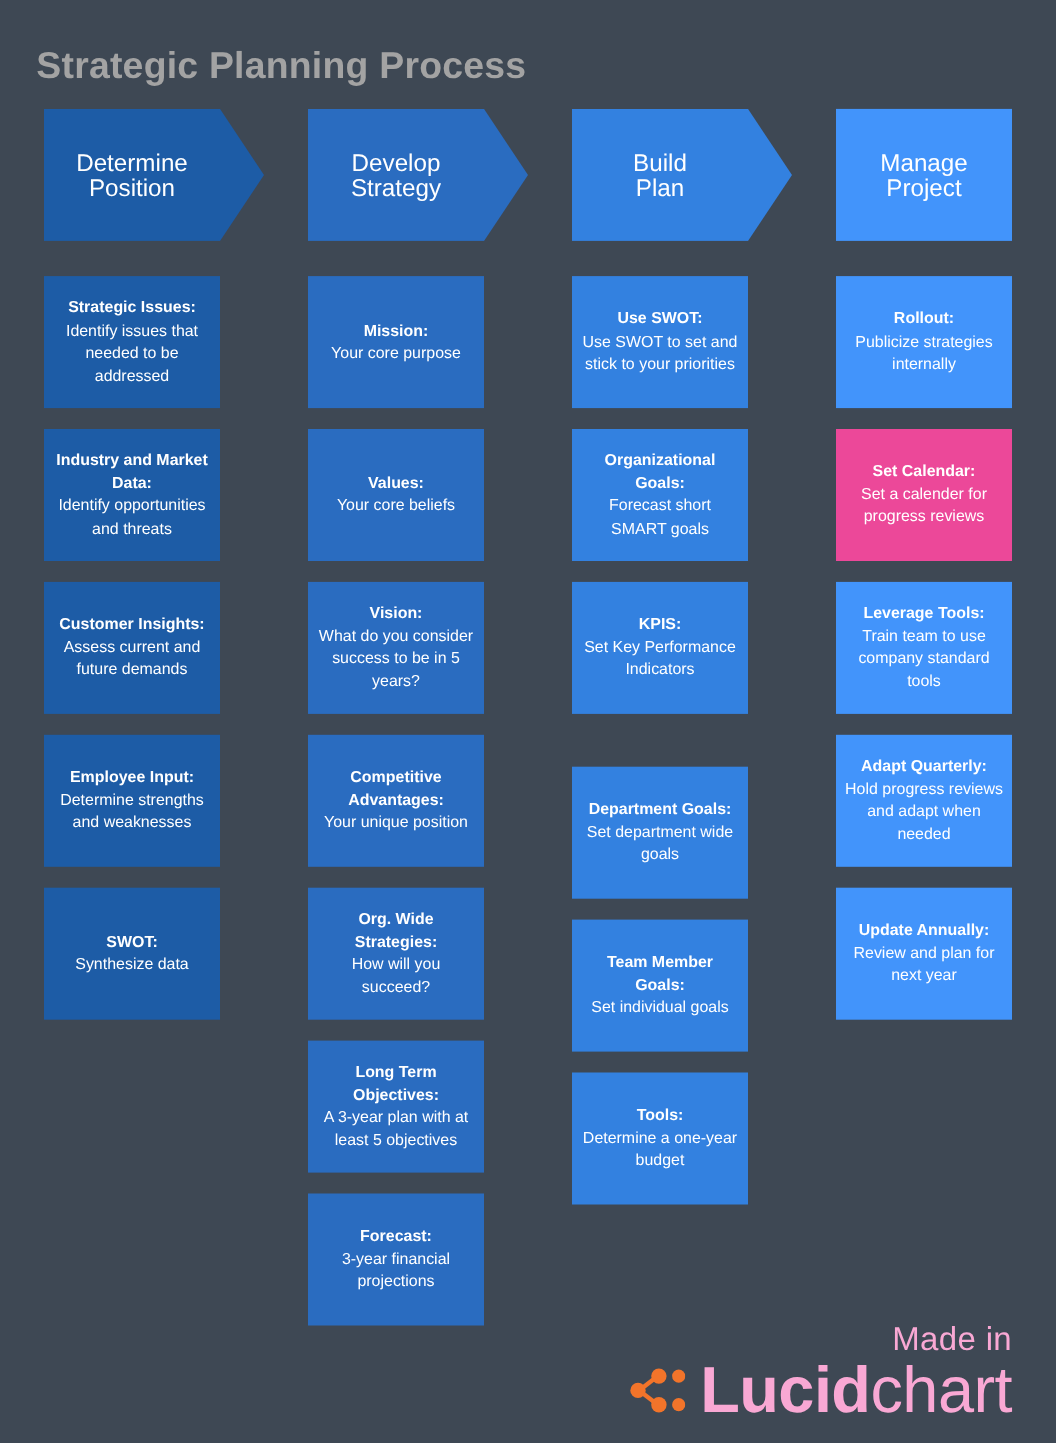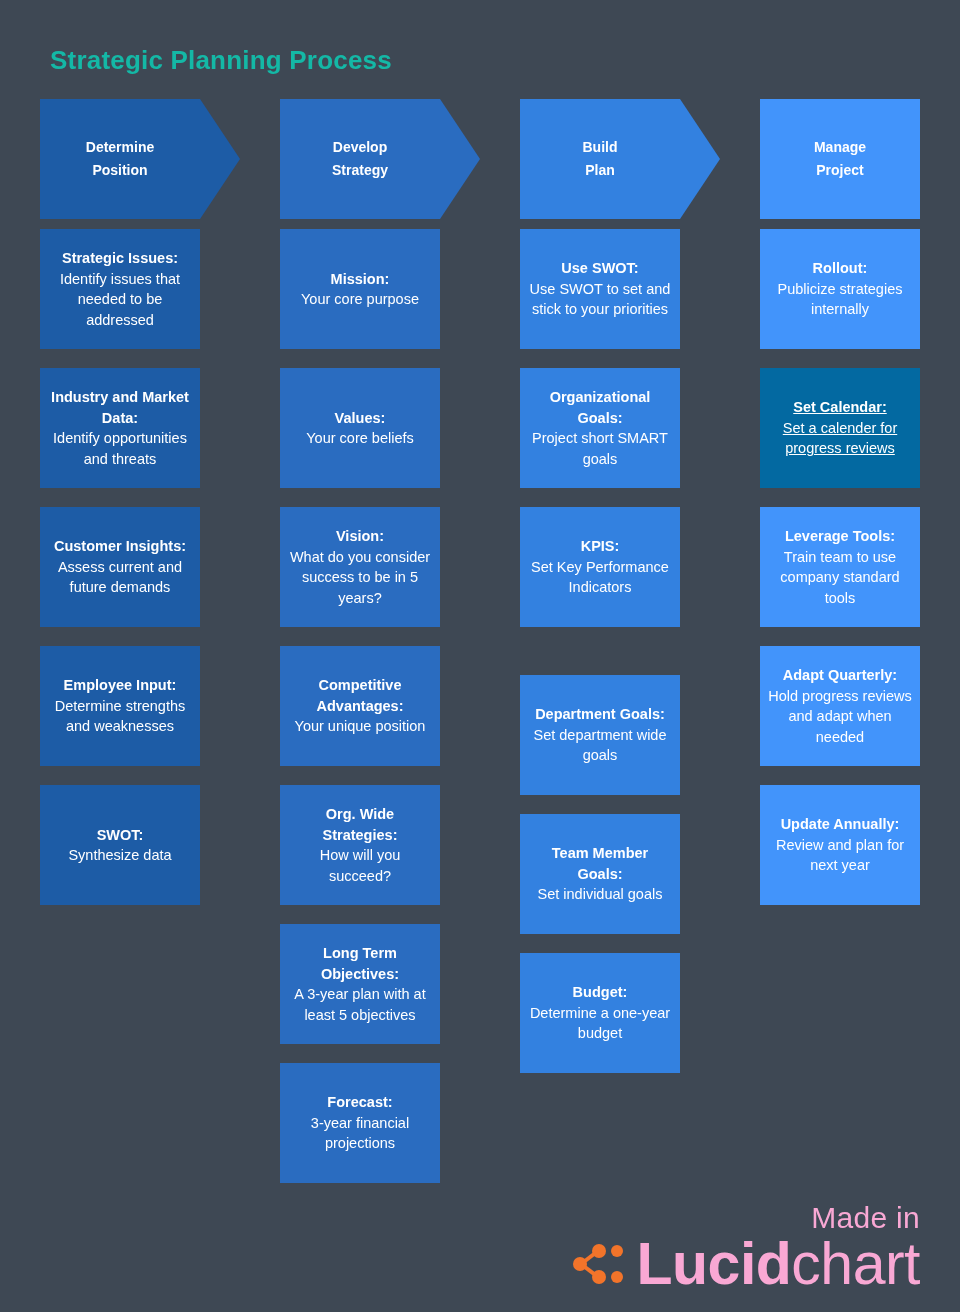--- a/index.html
+++ b/index.html
@@ -15,25 +15,25 @@
   #canvas {
     position: relative;
     width: 960px;
     height: 1312px;
     background: #3e4854;
   }
 
   
   .page-title {
     position: absolute;
-    left: 50px;
+    left: 33px;
     top: 45px;
-    font-size: 26px;
+    font-size: 34px;
     font-weight: bold;
-    color: #14b8a6;
+    color: #a3a3a3;
     letter-spacing: 0.2px;
     line-height: 30px;
   }
 
   
   .columns {
     position: absolute;
     left: 40px;
     top: 99px;
     width: 880px;
@@ -51,25 +51,25 @@
 
   
   .phase-header {
     position: relative;
     width: 200px;
     height: 120px;
     display: flex;
     align-items: center;
     justify-content: center;
     color: #ffffff;
-    font-weight: bold;
-    font-size: 14px;
+    font-weight: normal;
+    font-size: 22px;
     line-height: 23px;
     text-align: center;
-    margin-bottom: 10px;
+    margin-bottom: 32px;
   }
   .phase-header.chev {
     clip-path: polygon(0 0, 80% 0, 100% 50%, 80% 100%, 0 100%);
   }
   .phase-header.rect {
     width: 160px;
     clip-path: none;
   }
   .phase-header .phase-label {
     width: 160px;
@@ -218,51 +218,51 @@
             <div>Build</div>
             <div>Plan</div>
           </div>
         </div>
         <div class="card h-120" style="background: rgb(51, 129, 224);">
           <span class="card-title">Use SWOT:</span>
           <span class="card-body">Use SWOT to set and stick to your priorities</span>
         </div>
         <div class="card h-120" style="background: rgb(51, 129, 224);">
           <span class="card-title">Organizational Goals:</span>
-          <span class="card-body">Project short SMART goals</span>
+          <span class="card-body">Forecast short SMART goals</span>
         </div>
         <div class="card h-120" style="background: rgb(51, 129, 224);">
           <span class="card-title">KPIS:</span>
           <span class="card-body">Set Key Performance Indicators</span>
         </div>
         <div class="card h-120" style="background: rgb(51, 129, 224); margin-top: 48px;">
           <span class="card-title">Department Goals:</span>
           <span class="card-body">Set department wide goals</span>
         </div>
         <div class="card h-120" style="background: rgb(51, 129, 224);">
           <span class="card-title">Team Member Goals:</span>
           <span class="card-body">Set individual goals</span>
         </div>
         <div class="card h-120" style="background: rgb(51, 129, 224);">
-          <span class="card-title">Budget:</span>
+          <span class="card-title">Tools:</span>
           <span class="card-body">Determine a one-year budget</span>
         </div>
       </div>
       <div class="column col-3">
         <div class="phase-header rect" style="background: rgb(66, 148, 251);">
           <div class="phase-label">
             <div>Manage</div>
             <div>Project</div>
           </div>
         </div>
         <div class="card h-120" style="background: rgb(66, 148, 251);">
           <span class="card-title">Rollout:</span>
           <span class="card-body">Publicize strategies internally</span>
         </div>
-        <div class="card h-120" style="background: #0369a1; text-decoration: underline;">
+        <div class="card h-120" style="background: #ec4899;">
           <span class="card-title">Set Calendar:</span>
           <span class="card-body">Set a calender for progress reviews</span>
         </div>
         <div class="card h-120" style="background: rgb(66, 148, 251);">
           <span class="card-title">Leverage Tools:</span>
           <span class="card-body">Train team to use company standard tools</span>
         </div>
         <div class="card h-120" style="background: rgb(66, 148, 251);">
           <span class="card-title">Adapt Quarterly:</span>
           <span class="card-body">Hold progress reviews and adapt when needed</span>

